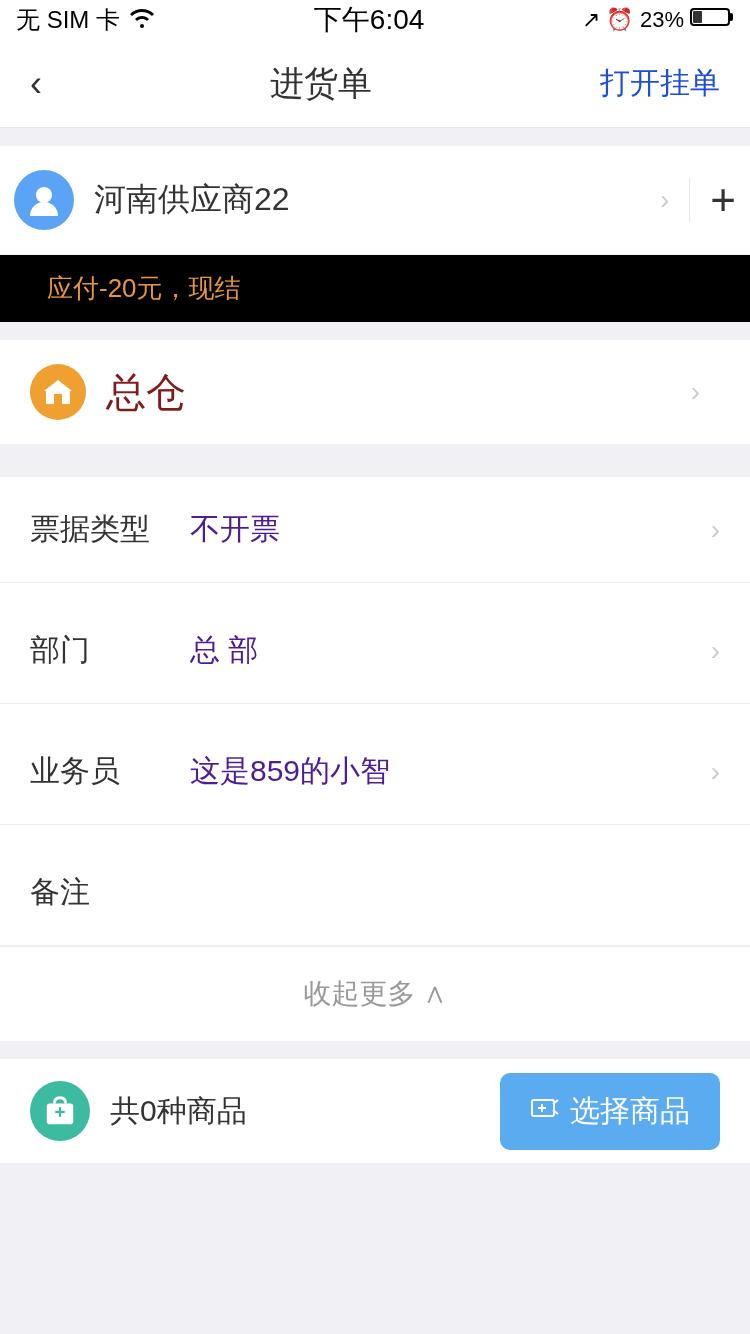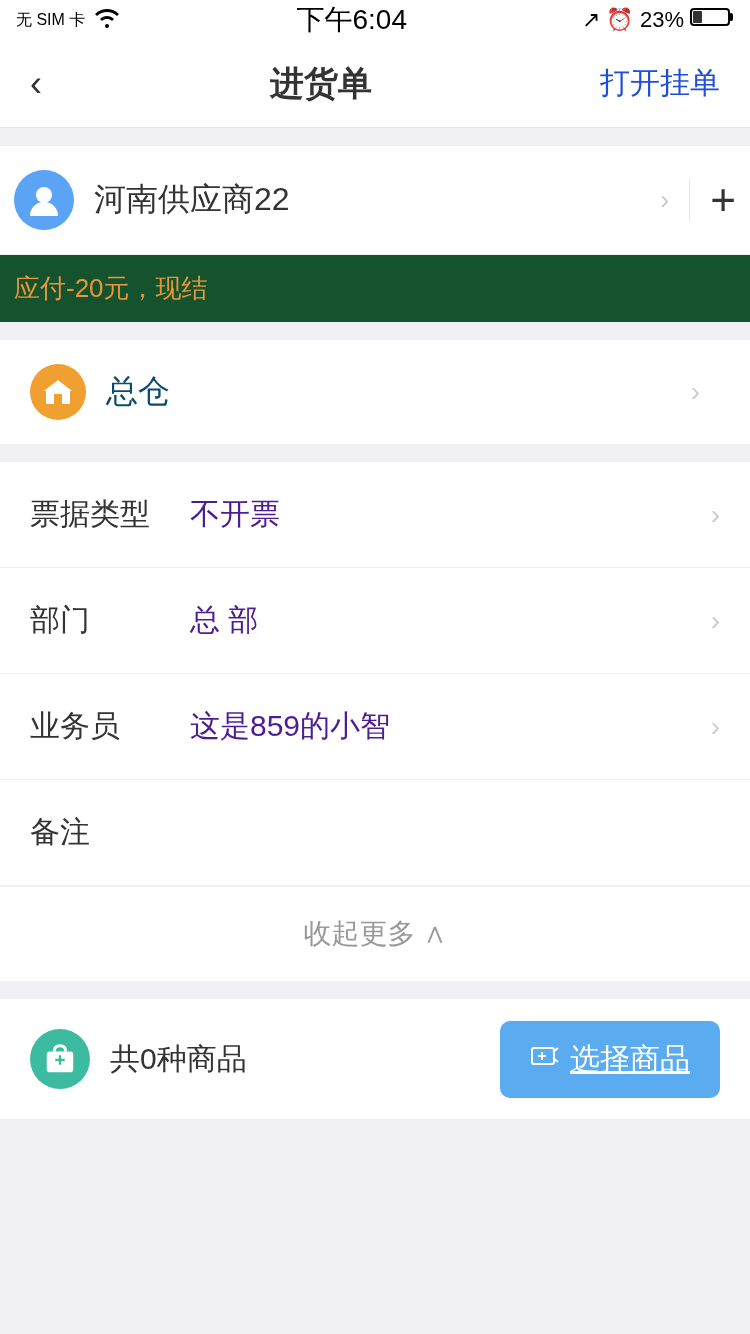--- a/index.html
+++ b/index.html
@@ -22,21 +22,21 @@
       align-items: center;
       justify-content: space-between;
       padding: 0 16px;
       font-size: 24px;
       color: #000;
     }
     .status-left {
       display: flex;
       align-items: center;
       gap: 8px;
-      font-size: 16px;
+      font-size: 24px;
       text-align: right;
     }
     .status-center {
       font-size: 28px;
       font-weight: 500;
     }
     .status-right {
       display: flex;
       align-items: center;
       gap: 6px;
@@ -54,21 +54,21 @@
       padding: 0 30px;
       border-bottom: 1px solid #e5e5e5;
     }
     .nav-back {
       font-size: 36px;
       color: #333;
       cursor: pointer;
     }
     .nav-title {
       font-size: 34px;
-      font-weight: 700;
+      font-weight: 400;
       color: #333;
     }
     .nav-action {
       font-size: 30px;
       color: #1d4ed8;
       cursor: pointer;
     }
 
     
     .section-gap {
@@ -115,22 +115,22 @@
       font-size: 44px;
       color: #333;
       line-height: 1;
       padding-left: 20px;
       border-left: 1px solid #e5e5e5;
       cursor: pointer;
     }
 
     
     .notice-row {
-      background: #14532d;
-      padding: 16px 14px;
+      background: #000000;
+      padding: 16px 47px;
       font-size: 26px;
       color: #e8963a;
     }
 
     
     .warehouse-row {
       display: flex;
       align-items: center;
       padding: 24px 30px;
       background: #fff;
@@ -142,32 +142,33 @@
       background: #f0a030;
       display: flex;
       align-items: center;
       justify-content: center;
       margin-right: 20px;
       flex-shrink: 0;
     }
     .warehouse-icon svg { width: 32px; height: 32px; }
     .warehouse-name {
       flex: 1;
-      font-size: 32px;
-      color: #0c4a6e;
+      font-size: 40px;
+      color: #7f1d1d;
     }
 
     
     .form-row {
       display: flex;
       align-items: center;
       padding: 32px 30px;
       background: #fff;
       border-bottom: 1px solid #f0f0f0;
       min-height: 100px;
+      margin-top: 15px;
     }
     .form-label {
       font-size: 30px;
       color: #333;
       width: 140px;
       flex-shrink: 0;
     }
     .form-value {
       flex: 1;
       font-size: 30px;
@@ -196,21 +197,21 @@
       gap: 8px;
     }
 
     
     .bottom-section {
       background: #fff;
       margin-top: 18px;
       display: flex;
       align-items: center;
       padding: 20px 30px;
-      height: 120px;
+      height: 104px;
     }
     .product-icon {
       width: 60px;
       height: 60px;
       border-radius: 50%;
       background: #3dbba0;
       display: flex;
       align-items: center;
       justify-content: center;
       margin-right: 20px;
@@ -225,21 +226,20 @@
       background: #5aabf0;
       color: #fff;
       font-size: 30px;
       padding: 18px 30px;
       border-radius: 10px;
       display: flex;
       align-items: center;
       gap: 10px;
       cursor: pointer;
       border: none;
-      text-decoration: underline;
     }
     .select-btn-icon {
       font-size: 28px;
     }
 
     
     .page-bg {
       width: 100%;
       min-height: 300px;
       background: #f0f0f5;

